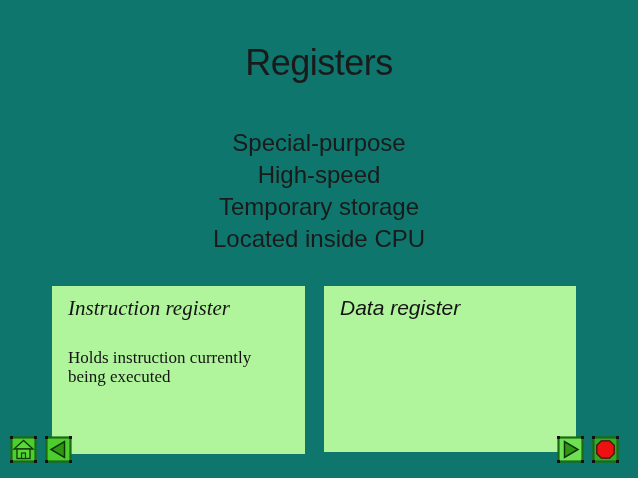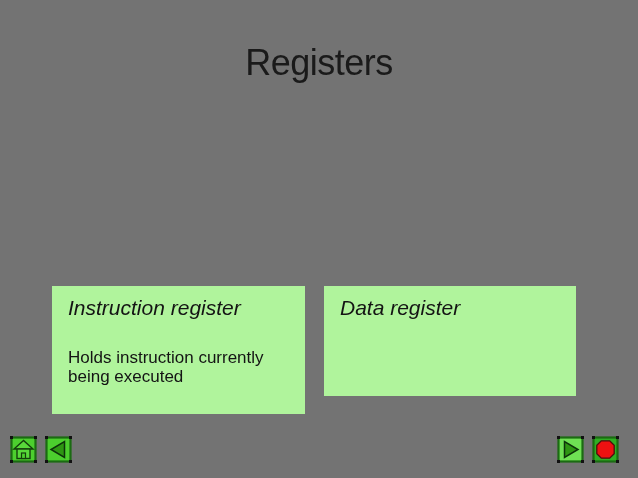--- a/index.html
+++ b/index.html
@@ -1,20 +1,20 @@
 <!DOCTYPE html>
 <html><head>
 <meta charset="utf-8">
 <style>
   html, body { margin: 0; padding: 0; background: #ffffff; }
   .slide {
     position: relative;
     width: 638px;
     height: 478px;
-    background: #737373;
+    background: #0f766e;
     overflow: hidden;
     font-family: "Liberation Sans", sans-serif;
     color: #1a1a1a;
   }
   .title {
     position: absolute;
     top: 40px; left: 0;
     width: 638px;
     text-align: center;
     font-size: 36px;
@@ -30,22 +30,22 @@
     font-size: 24px;
     line-height: 32px;
   }
   .box {
     position: absolute;
     top: 286px;
     background: #b0f49c;
     box-sizing: border-box;
     padding: 10px 14px 0 16px;
   }
-  .box.left  { left: 52px;  width: 253px; height: 128px; }
-  .box.right { left: 324px; width: 252px; height: 110px; padding-right: 4px; }
+  .box.left  { left: 52px;  width: 253px; height: 168px; font-family: Liberation Serif, serif; }
+  .box.right { left: 324px; width: 252px; height: 166px; padding-right: 4px; }
   .box h3 {
     margin: 0;
     font-size: 21px;
     line-height: 24px;
     font-style: italic;
     font-weight: normal;
     color: #141414;
   }
   .box p {
     margin: 21px 0 0;
@@ -68,20 +68,26 @@
   #btn-forward { left: 557px; }
   #btn-stop    { left: 592px; }
 </style>
 </head>
 <body>
 
 <div class="slide">
 
   <div class="title">Registers</div>
 
+  <div class="subtitle">
+    <div>Special-purpose</div>
+    <div>High-speed</div>
+    <div>Temporary storage</div>
+    <div>Located inside CPU</div>
+  </div>
 
   <div class="box left">
     <h3>Instruction register</h3>
     <p class="first">Holds instruction currently being executed</p>
   </div>
 
   <div class="box right">
     <h3>Data register</h3>
   </div>
 

